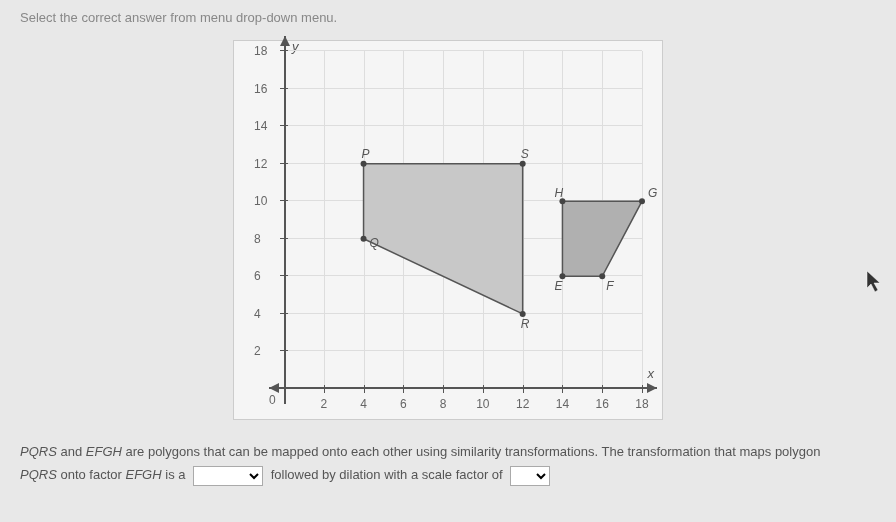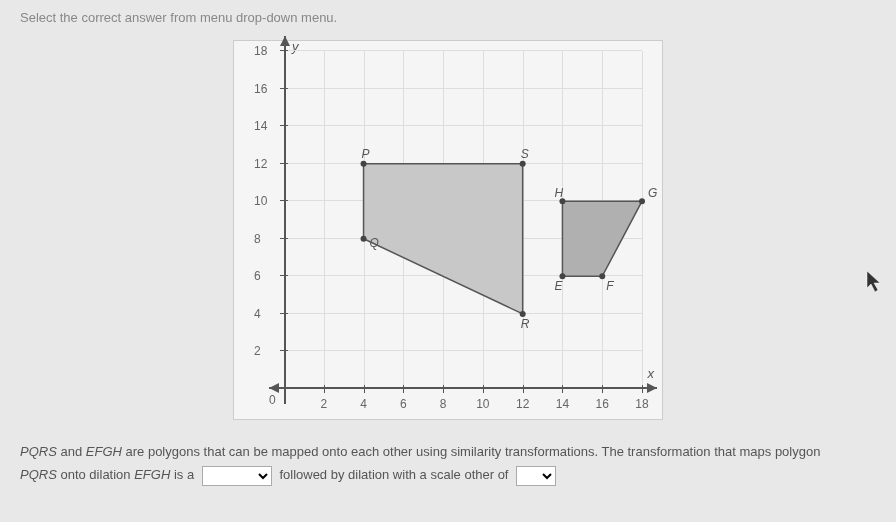--- a/index.html
+++ b/index.html
@@ -171,23 +171,23 @@
         <text x="364" y="146.2222222222222" class="vertex-label">G</text>
         <circle cx="278.44444444444446" cy="150.2222222222222" r="3" class="vertex"></circle>
         <text x="270.44444444444446" y="146.2222222222222" class="vertex-label">H</text>
       </svg>
   </div>
 </div>
 
 <div class="question-text">
   <span class="italic">PQRS</span><span> and </span><span class="italic">EFGH</span><span> are polygons that can be mapped onto each other using similarity transformations. The transformation that maps polygon </span>
   <br>
-  <span class="italic">PQRS</span><span> onto dilation </span><span class="italic">EFGH</span><span> is a </span>
+  <span class="italic">PQRS</span><span> onto factor </span><span class="italic">EFGH</span><span> is a </span>
   <select class="dropdown"><option></option></select>
-  <span> followed by dilation with a scale other of </span>
+  <span> followed by dilation with a scale factor of </span>
   <select class="dropdown small"><option></option></select>
 </div>
 
 <div class="cursor">
   <svg viewBox="0 0 18 24">
       <path d="M1 1 L1 18 L5 14 L9 22 L12 20 L8 13 L14 13 Z" fill="#333" stroke="#fff" stroke-width="0.5"></path>
     </svg>
 </div>
 
 </body></html>

